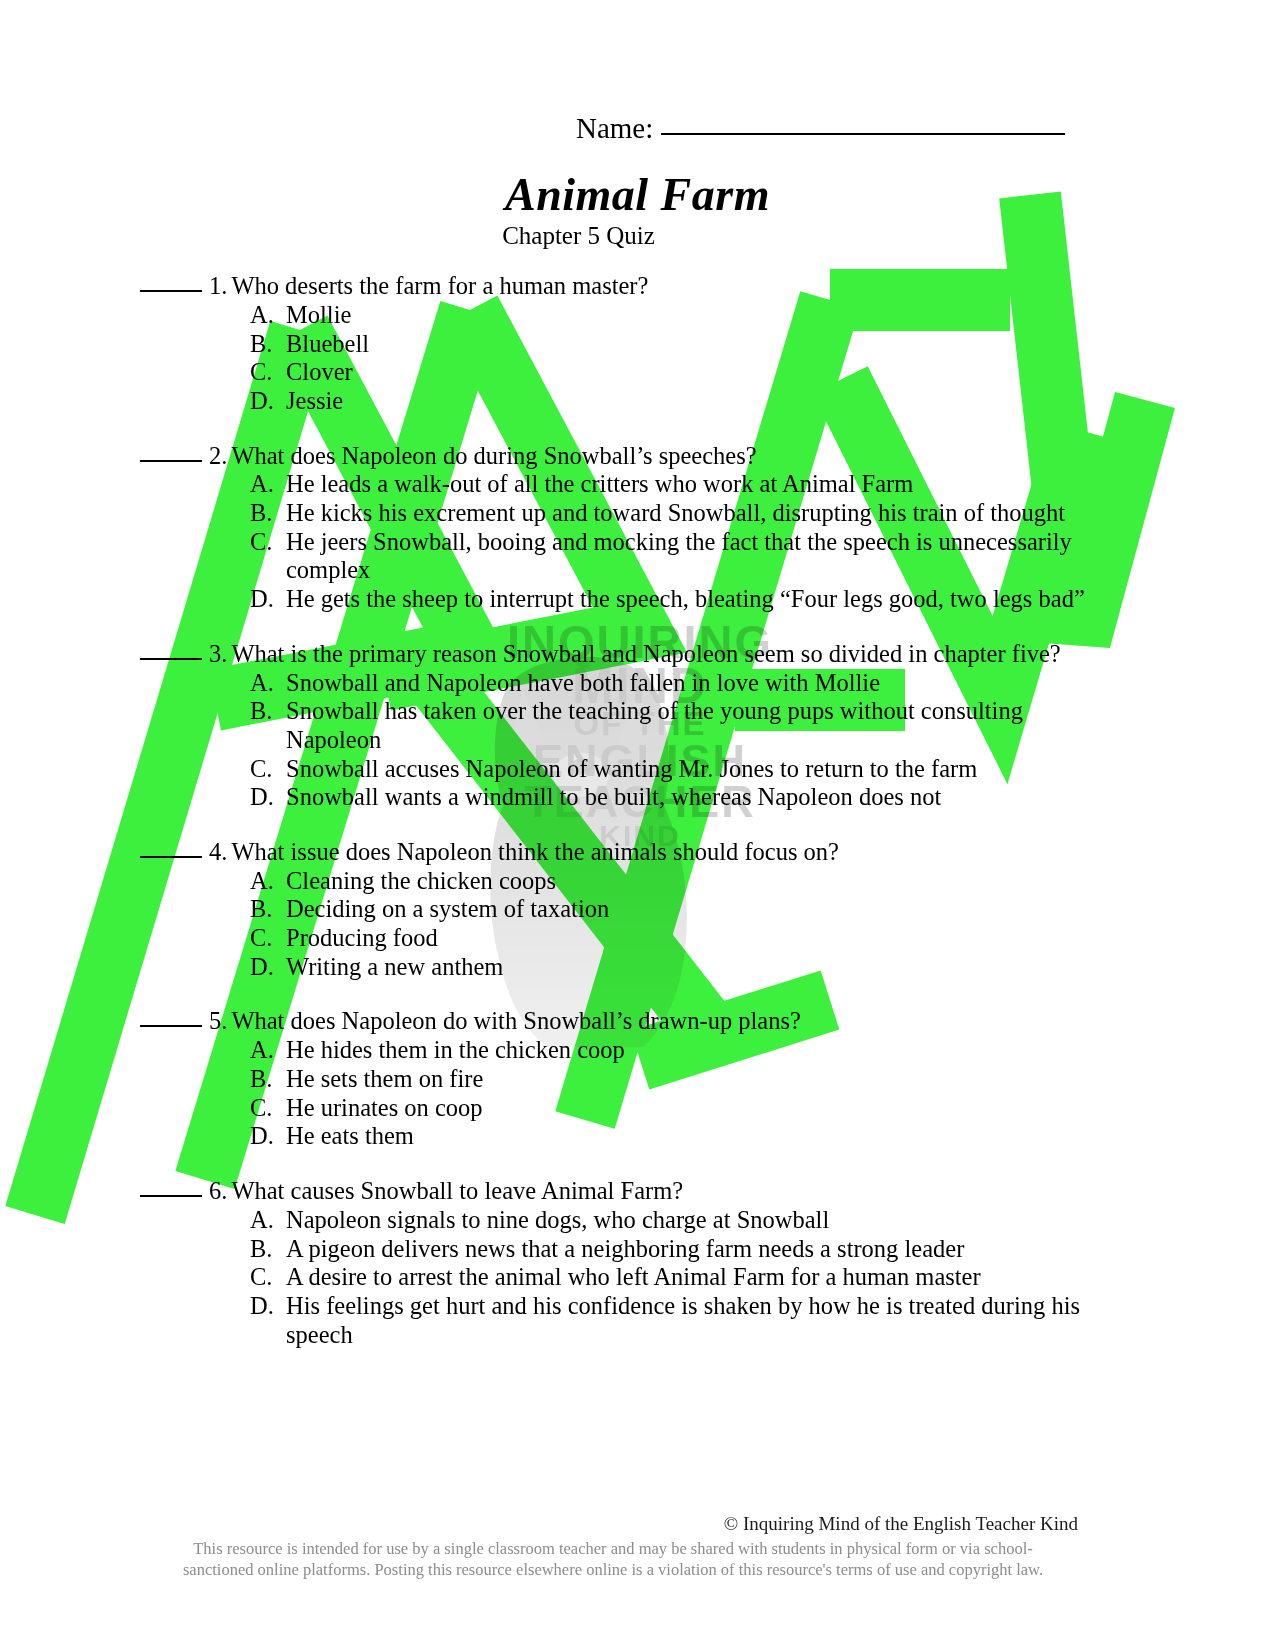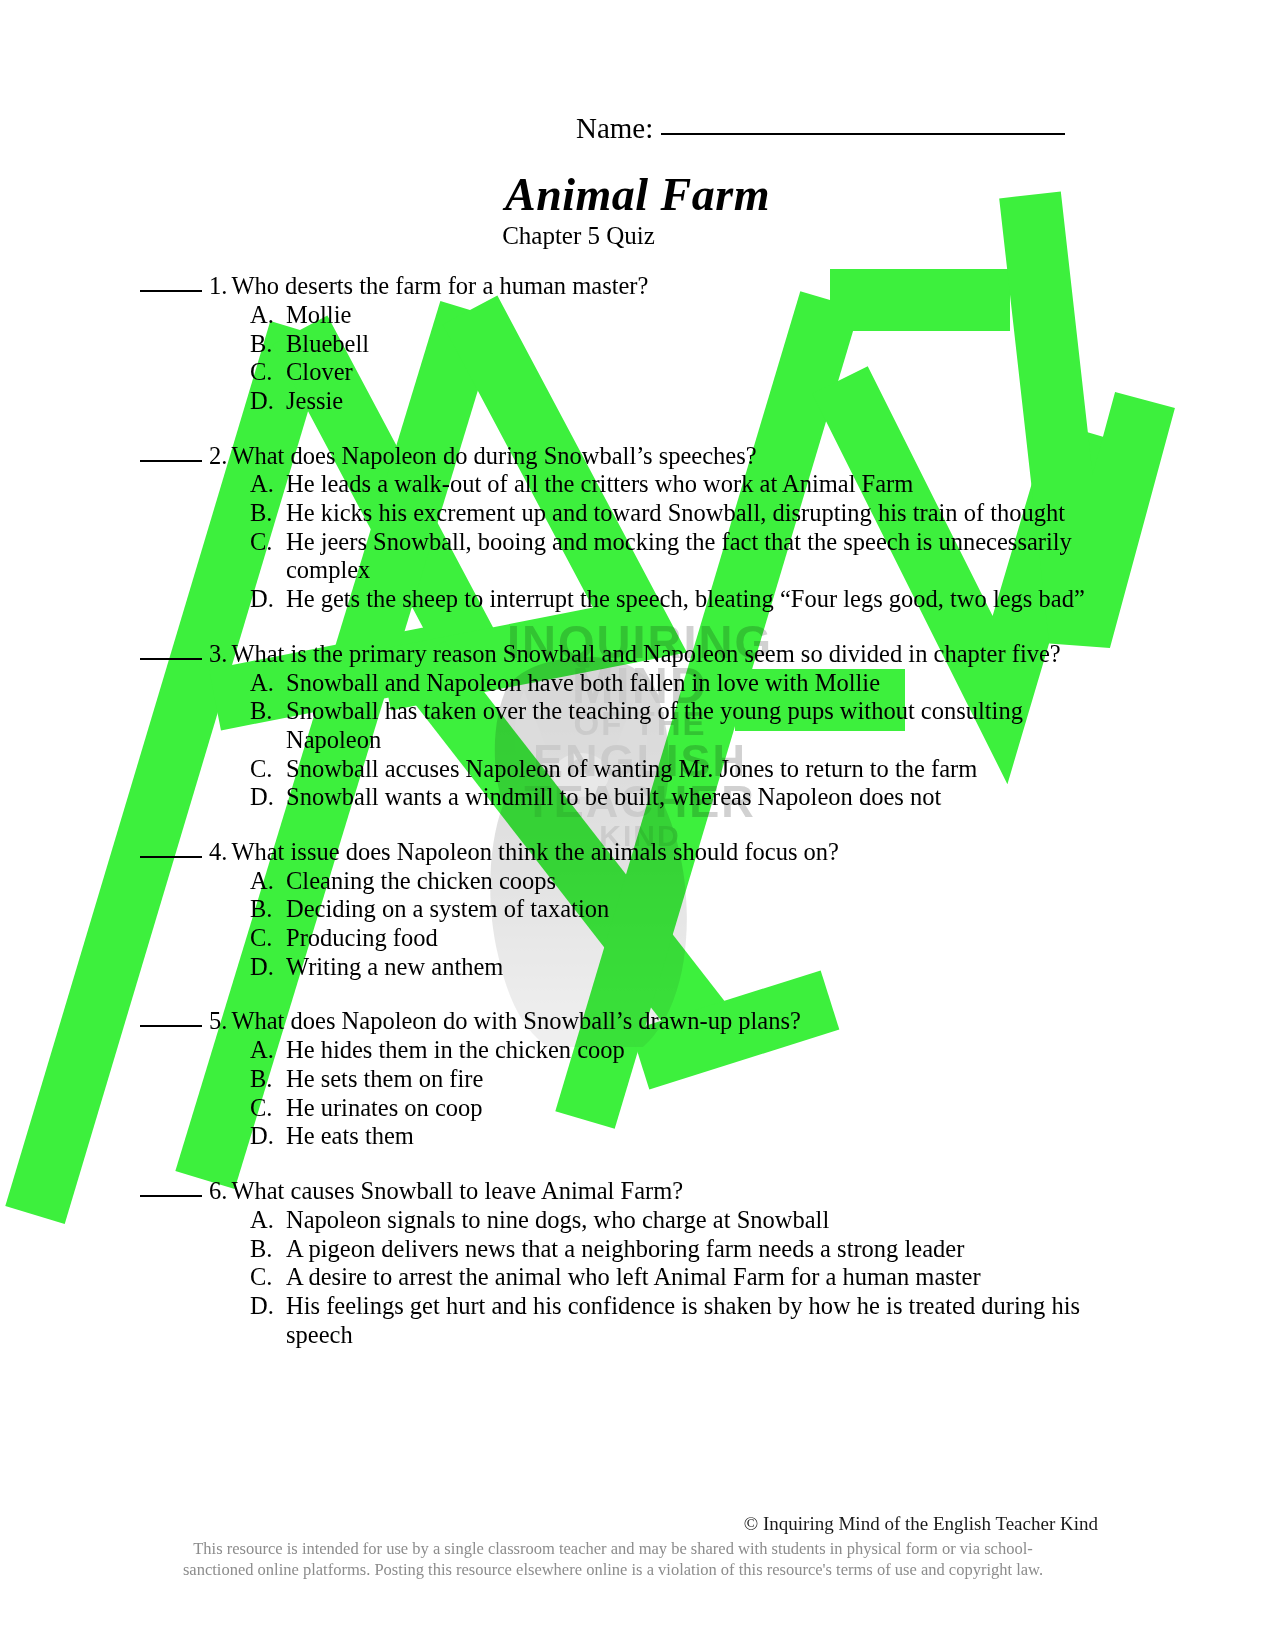--- a/index.html
+++ b/index.html
@@ -155,21 +155,20 @@
 
   
   .copyright {
     position: absolute;
     left: 0;
     top: 1513px;
     width: 1078px;
     text-align: right;
     font-size: 19px;
     color: #1a1a1a;
-    padding-left: 20px;
   }
   .disclaimer {
     position: absolute;
     left: 163px;
     top: 1538px;
     width: 900px;
     text-align: center;
     font-size: 16.5px;
     line-height: 1.28;
     color: #8c8c8c;

